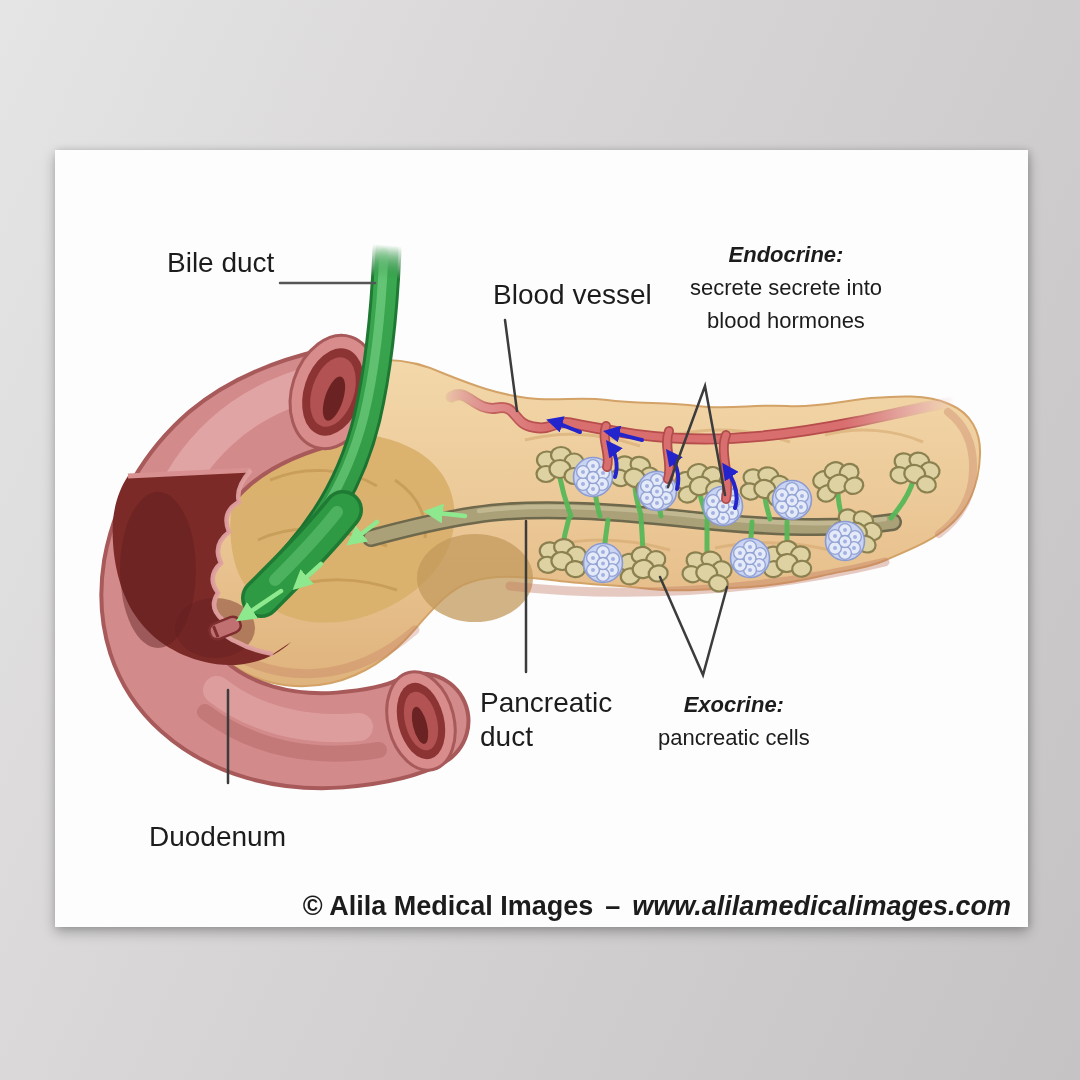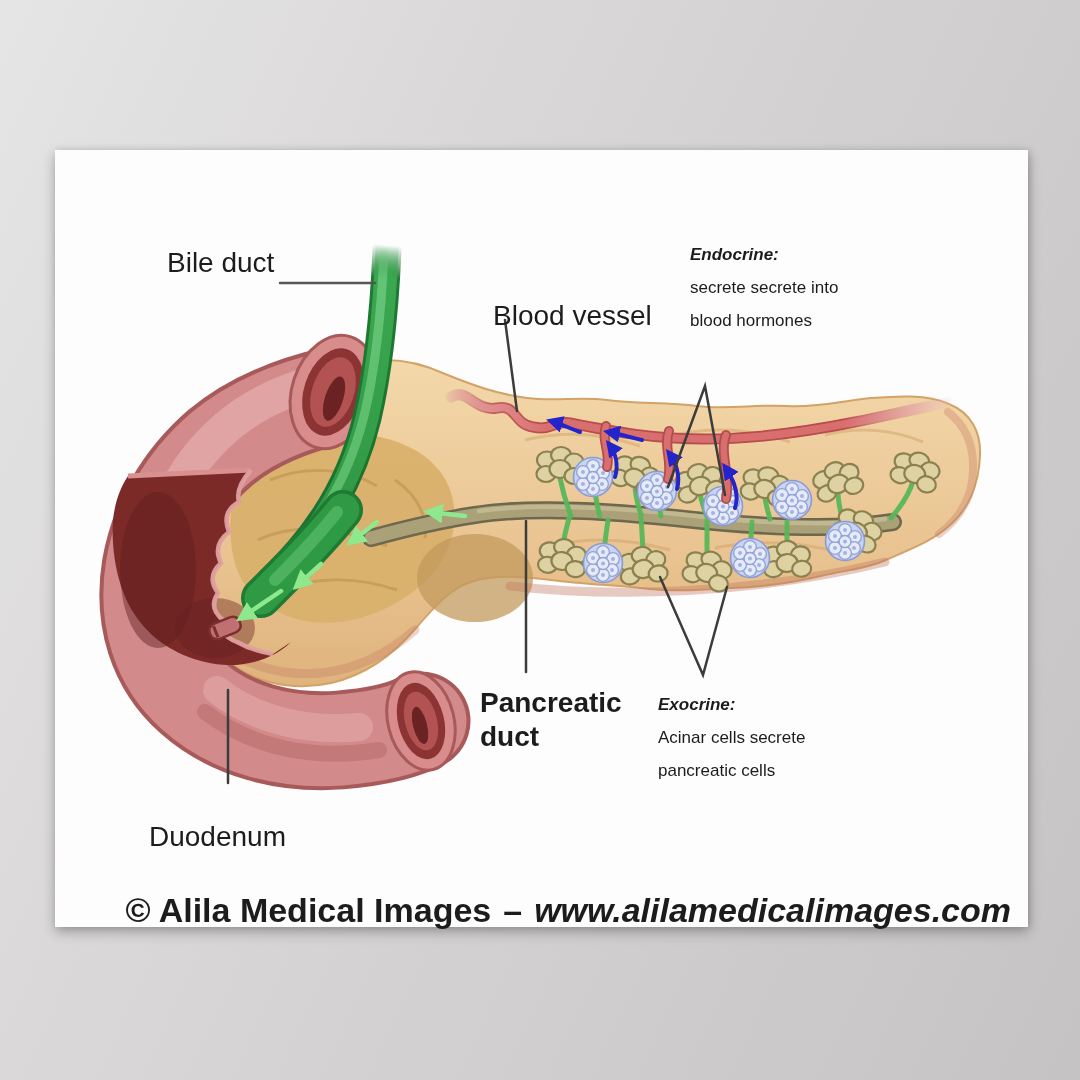--- a/index.html
+++ b/index.html
@@ -9,25 +9,25 @@
     font-family:"Liberation Sans","DejaVu Sans",sans-serif;
     color:#1c1c1c;
   }
   .poster{
     position:absolute;left:55px;top:150px;width:973px;height:777px;
     background:#fdfdfd;
     box-shadow:0 5px 12px rgba(0,0,0,.28), 2px 0 6px rgba(0,0,0,.12);
   }
   .poster svg{position:absolute;left:0;top:0;}
   .lbl{position:absolute;font-size:28px;line-height:34px;letter-spacing:0;}
-  .lbl.small{font-size:17px;line-height:33px;}
+  .lbl.small{font-size:22px;line-height:33px;text-align:center;}
   .hd{font-weight:bold;font-style:italic;}
   .credit{
     position:absolute;right:17px;top:741px;display:flex;gap:12px;align-items:baseline;
-    font-size:34px;font-weight:bold;white-space:nowrap;
+    font-size:27px;font-weight:bold;white-space:nowrap;
   }
   .credit .url{font-style:italic;}
 </style>
 </head>
 <body>
 
 <div class="poster">
 
   <svg width="973" height="777" viewBox="0 0 973 777">
     <defs>
@@ -298,36 +298,35 @@
       <line x1="450" y1="170" x2="462" y2="261"></line>
       <path d="M 613,337 L 650,236 L 670,345"></path>
       <line x1="471" y1="371" x2="471" y2="522"></line>
       <path d="M 605,427 L 648,525 L 672,437"></path>
       <line x1="173" y1="540" x2="173" y2="633"></line>
     </g>
   </svg>
 
   <div class="lbl" style="left:112px;top:96px;">Bile duct</div>
 
-  <div class="lbl" style="left:438px;top:128px;margin-top:21px;">Blood vessel</div>
+  <div class="lbl" style="left:438px;top:128px;">Blood vessel</div>
 
   <div class="lbl small" style="left:635px;top:88px;">
     <div class="hd">Endocrine:</div>
     <div>secrete secrete into</div>
     <div>blood hormones</div>
   </div>
 
-  <div class="lbl" style="left:425px;top:536px;font-weight:bold;">
+  <div class="lbl" style="left:425px;top:536px;">
     <div>Pancreatic</div>
     <div>duct</div>
   </div>
 
   <div class="lbl small" style="left:603px;top:538px;">
     <div class="hd">Exocrine:</div>
-    <div>Acinar cells secrete</div>
     <div>pancreatic cells</div>
   </div>
 
   <div class="lbl" style="left:94px;top:650px;margin-top:20px;">Duodenum</div>
 
   <div class="credit">
     <span>© Alila Medical Images</span>
     <span>–</span>
     <span class="url">www.alilamedicalimages.com</span>
   </div>

